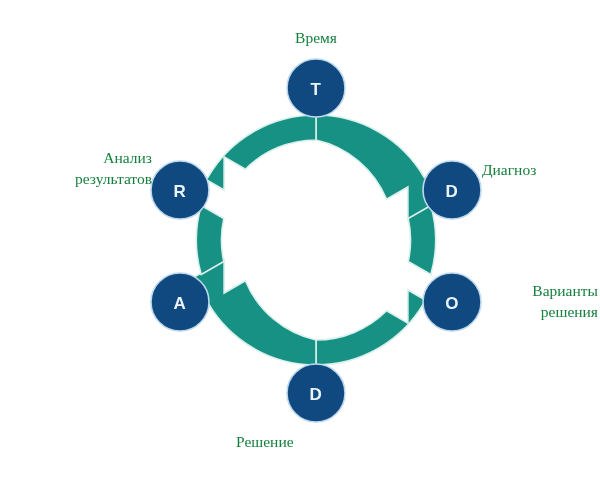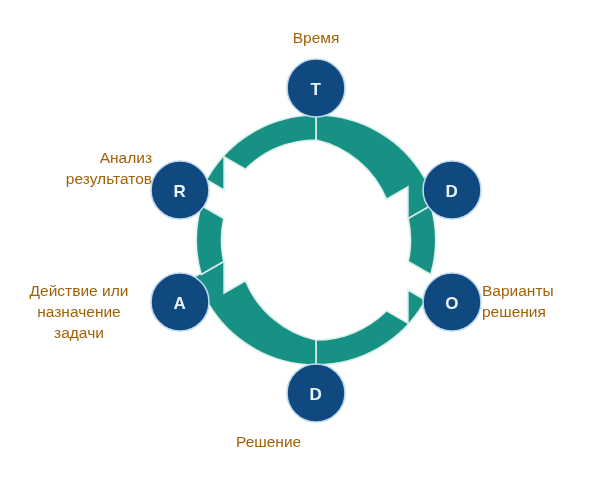--- a/index.html
+++ b/index.html
@@ -30,29 +30,29 @@
     font-family: "Liberation Sans", sans-serif;
     font-weight: bold;
     font-size: 17px;
     fill: #eaf3fa;
     text-anchor: middle;
     dominant-baseline: central;
     letter-spacing: 0.5px;
   }
   .caption {
     position: absolute;
-    font-family: Liberation Sans, sans-serif;
+    font-family: Liberation Serif, serif;
     font-size: 15.5px;
-    color: #a16207;
+    color: #15803d;
     line-height: 1.35;
     white-space: pre-line;
   }
   .cap-top      { left: 236px; top: 28px;  width: 160px; text-align: center; }
   .cap-right-1  { left: 482px; top: 160px; width: 116px; text-align: left; }
-  .cap-right-2  { left: 482px; top: 281px; width: 116px; text-align: left; }
+  .cap-right-2  { left: 482px; top: 281px; width: 116px; text-align: right; }
   .cap-bottom   { left: 236px; top: 432px; width: 160px; text-align: left; }
   .cap-left-1   { left: 6px;   top: 281px; width: 146px; text-align: center; }
   .cap-left-2   { left: 6px;   top: 148px; width: 146px; text-align: right; }
 </style>
 </head>
 <body>
 
 <div id="diagram-root">
 
   <svg id="cycle-svg" viewBox="0 0 600 477">
@@ -155,26 +155,24 @@
       <g>
         <circle cx="180" cy="190" r="29" fill="#10497f" stroke="#bcd8ec" stroke-width="1.6"></circle>
         <text class="node-letter" x="180" y="191">R</text>
       </g>
 
     </g>
   </svg>
 
   <div class="caption cap-top">Время</div>
 
+  <div class="caption cap-right-1">Диагноз</div>
 
   <div class="caption cap-right-2">Варианты
 решения</div>
 
   <div class="caption cap-bottom">Решение</div>
 
-  <div class="caption cap-left-1">Действие или
-назначение
-задачи</div>
 
   <div class="caption cap-left-2">Анализ
 результатов</div>
 
 </div>
 
 </body></html>

